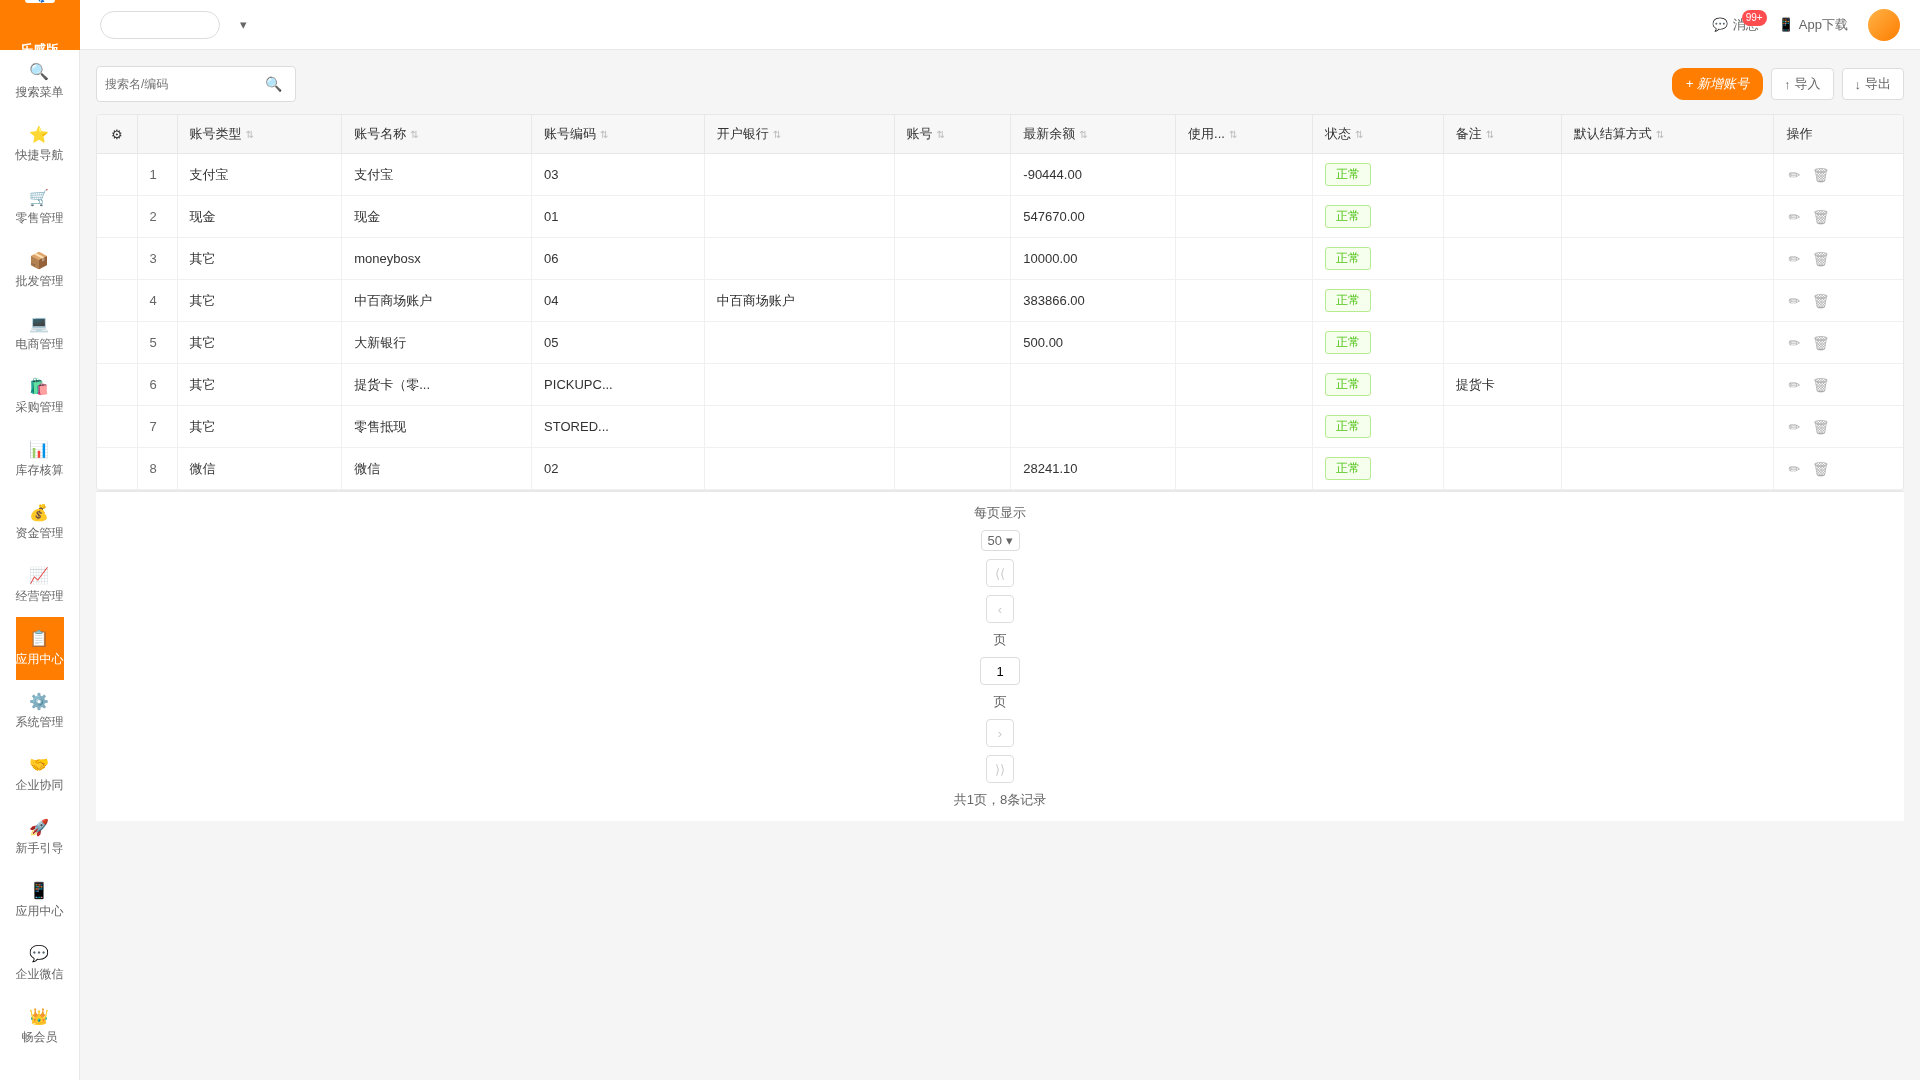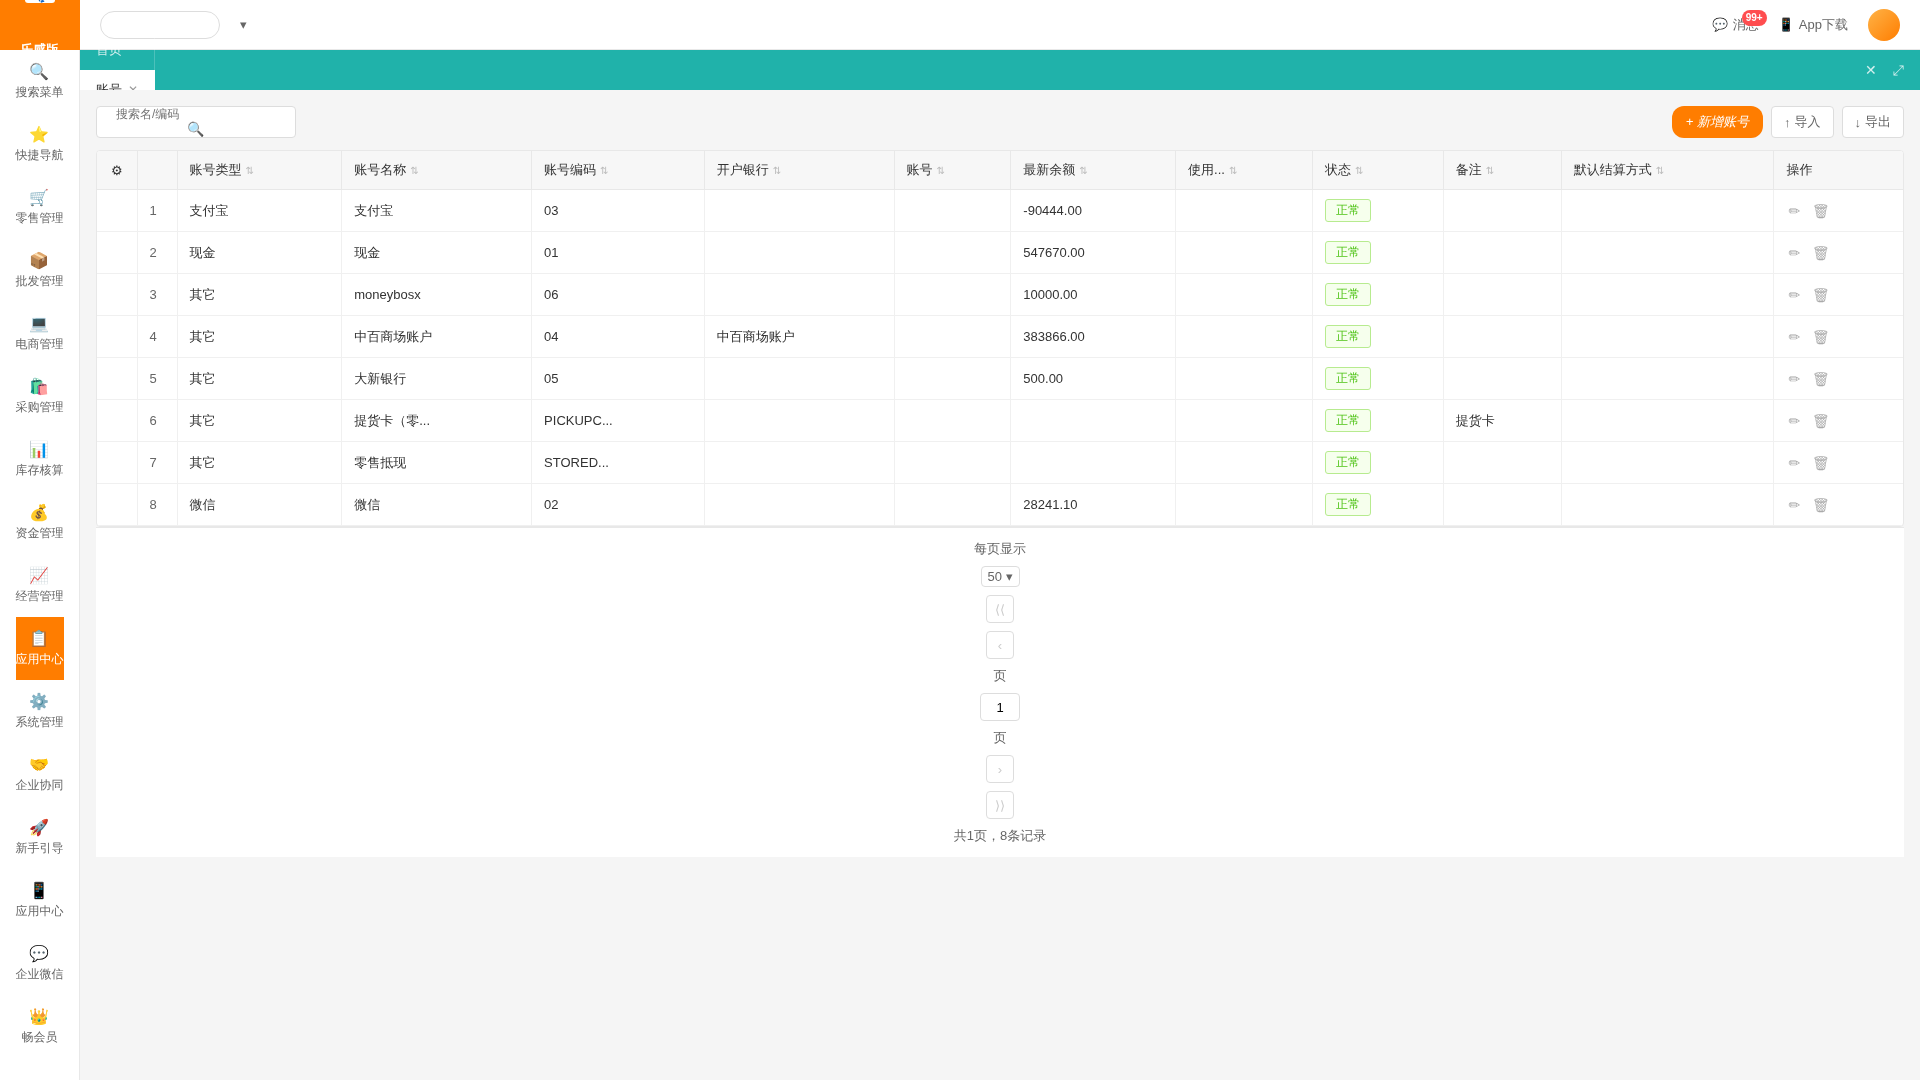--- a/index.html
+++ b/index.html
@@ -113,21 +113,20 @@
       border-radius: 8px;
       padding: 0 4px;
       min-width: 16px;
       height: 16px;
       display: flex;
       align-items: center;
       justify-content: center;
       position: absolute;
       top: -6px;
       right: -8px;
-      font-weight: bold;
     }
     .topbar-app {
       display: flex;
       align-items: center;
       gap: 4px;
       cursor: pointer;
       color: #666;
       font-size: 13px;
     }
     .topbar-avatar {
@@ -196,24 +195,23 @@
       align-items: center;
       justify-content: space-between;
       margin-bottom: 12px;
     }
     .search-box {
       display: flex;
       align-items: center;
       border: 1px solid #ddd;
       border-radius: 4px;
       background: #fff;
-      padding: 0 8px;
+      padding: 17px 8px;
       height: 32px;
       width: 200px;
-      flex-direction: column;
     }
     .search-box input {
       border: none;
       outline: none;
       font-size: 12px;
       color: #999;
       width: 160px;
     }
     .search-icon { color: #bbb; font-size: 14px; }
 
@@ -460,35 +458,20 @@
         <div class="badge">99+</div>
       </div>
       <div class="topbar-app">
         <span>📱</span>
         <span>App下载</span>
       </div>
       <div class="topbar-avatar" style="background: linear-gradient(135deg, #ffb347, #ff7d00);"></div>
     </div>
   </div>
 
-  <div class="tabbar">
-    <div id="tabs-container">
-        <div class="tab-item">
-          <span>首页</span>
-        </div>
-        <div class="tab-item active">
-          <span>账号</span>
-          <span class="tab-close">✕</span>
-        </div>
-      </div>
-    <div class="tabbar-actions">
-      <span class="tabbar-action-btn">✕</span>
-      <span class="tabbar-action-btn">⤢</span>
-    </div>
-  </div>
 
   <div class="page-content">
 
     <div class="toolbar">
       <div class="search-box">
         <input type="text" placeholder="搜索名/编码" style="">
         <span class="search-icon">🔍</span>
       </div>
       <div class="toolbar-right">
         <button class="btn-primary">+ 新增账号</button>

